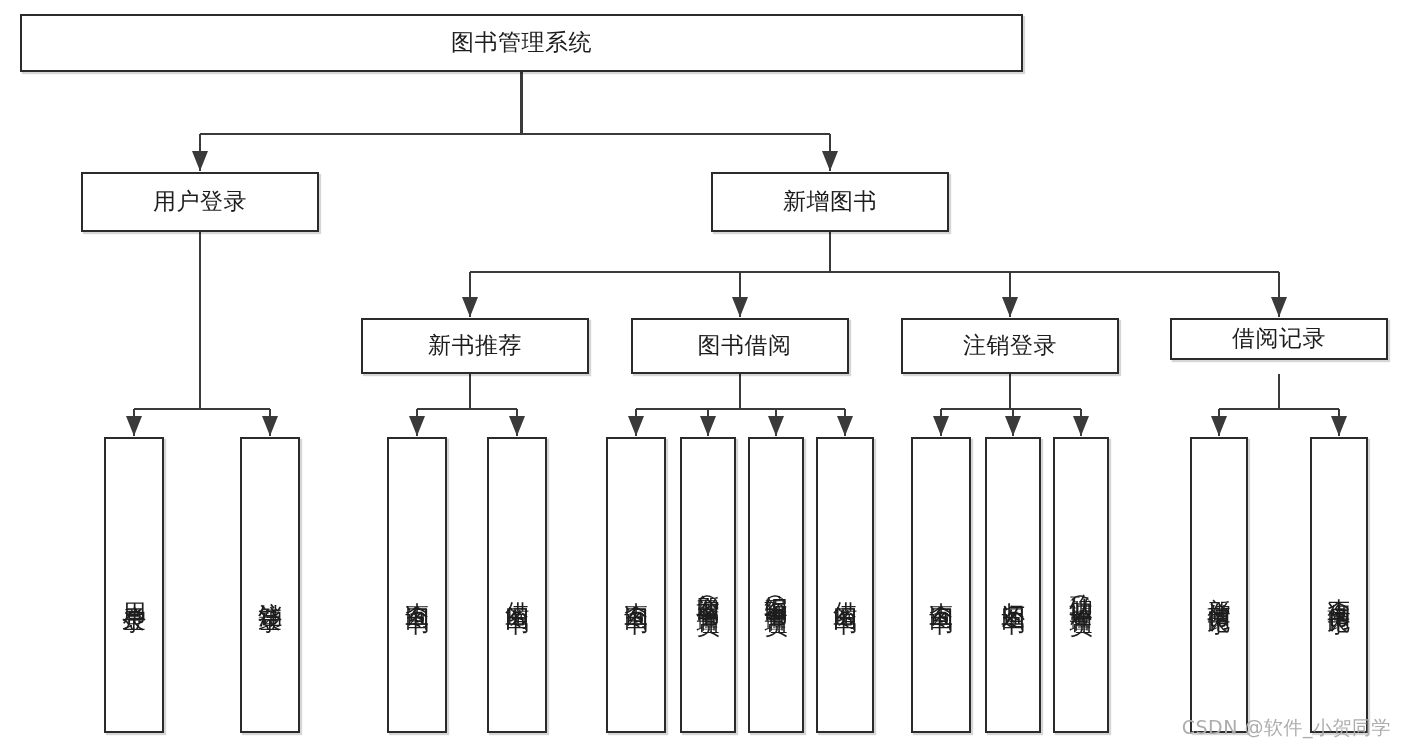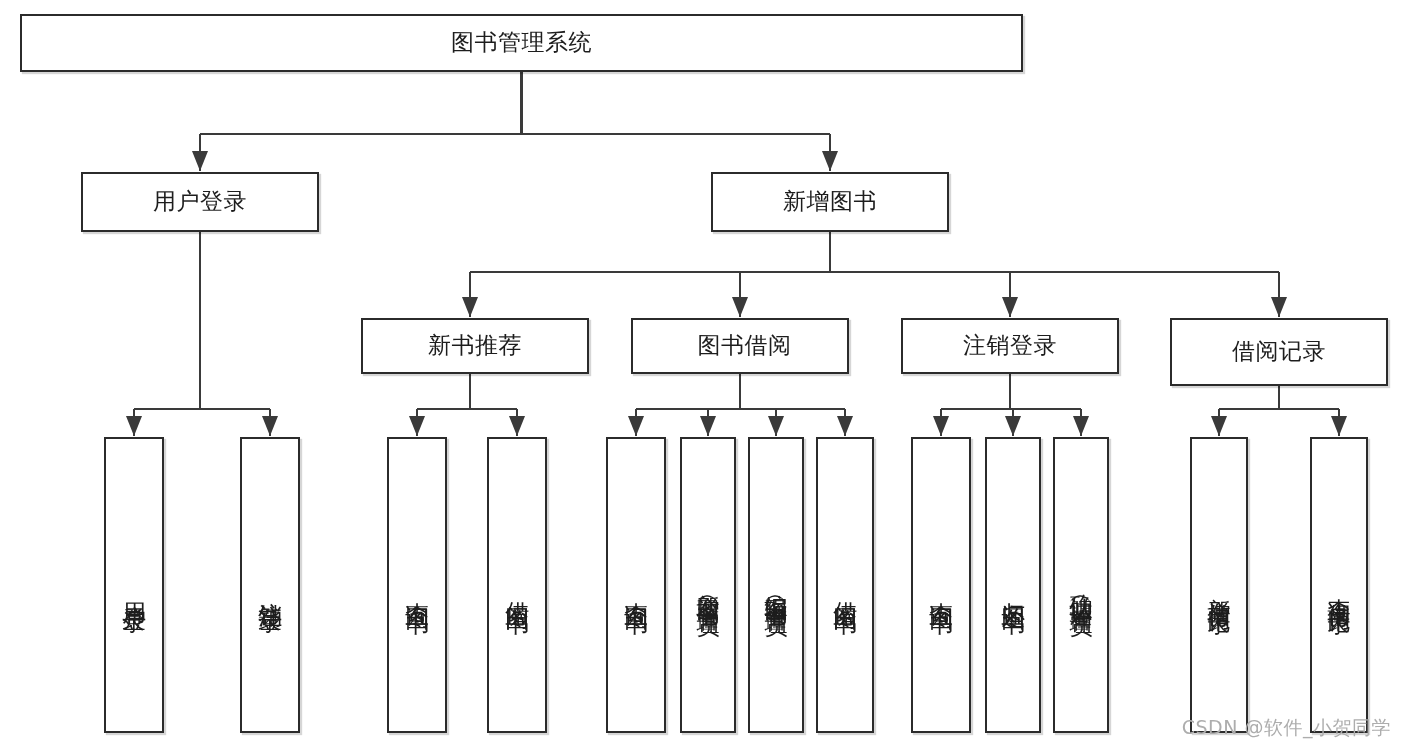--- a/index.html
+++ b/index.html
@@ -146,21 +146,21 @@
       </div>
       <div class="node horiz" style="left: 361px; top: 318px; width: 228px; height: 56px;">
         <span class="label">新书推荐</span>
       </div>
       <div class="node horiz" style="left: 631px; top: 318px; width: 218px; height: 56px; padding-left: 9px;">
         <span class="label">图书借阅</span>
       </div>
       <div class="node horiz" style="left: 901px; top: 318px; width: 218px; height: 56px;">
         <span class="label">注销登录</span>
       </div>
-      <div class="node horiz" style="left: 1170px; top: 318px; width: 218px; height: 68px;">
+      <div class="node horiz" style="left: 1170px; top: 318px; width: 218px; height: 42px;">
         <span class="label">借阅记录</span>
       </div>
       <div class="node vert" style="left: 104px; top: 437px; width: 60px; height: 296px;">
         <span class="label">用户登录</span>
       </div>
       <div class="node vert" style="left: 240px; top: 437px; width: 60px; height: 296px;">
         <span class="label">注销登录</span>
       </div>
       <div class="node vert" style="left: 387px; top: 437px; width: 60px; height: 296px;">
         <span class="label">查询图书</span>

